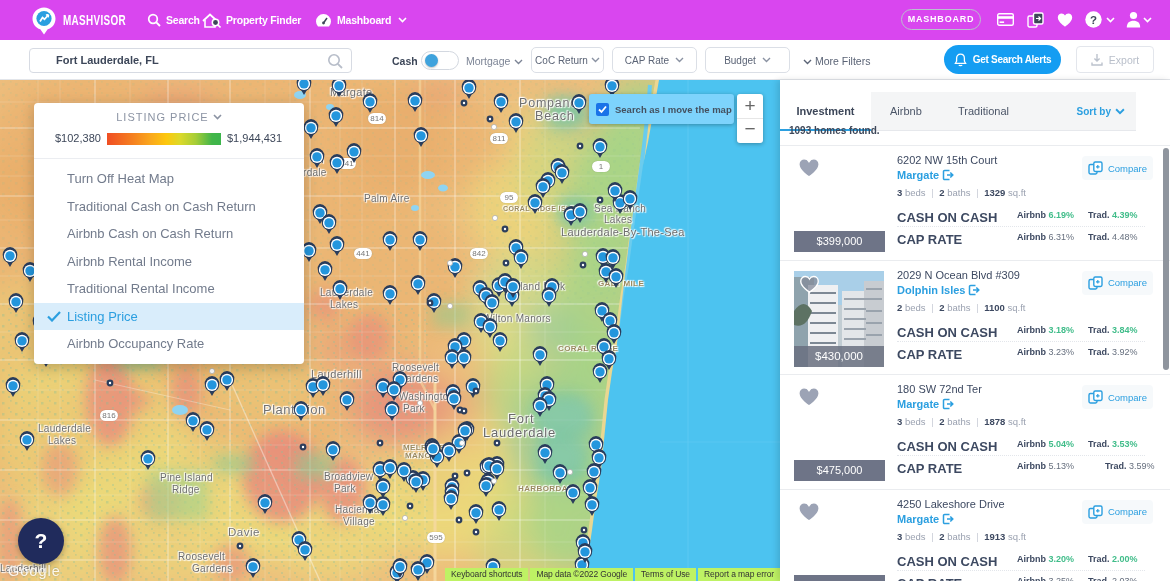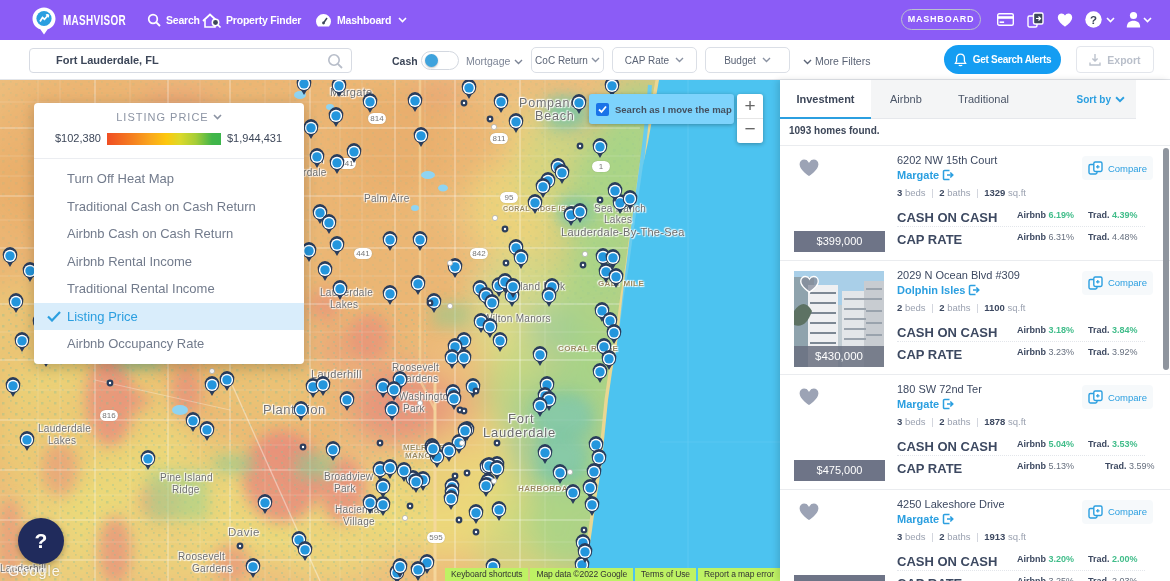--- a/index.html
+++ b/index.html
@@ -1,38 +1,38 @@
 <!DOCTYPE html>
 <html><head>
 <meta charset="utf-8">
 <style>
 * { margin:0; padding:0; box-sizing:border-box; }
 html,body { width:1170px; height:581px; overflow:hidden; font-family:"Liberation Sans",sans-serif; background:#fff; }
 #app { position:relative; width:1170px; height:581px; }
 .abs { position:absolute; }
 
 
-#nav { position:absolute; left:0; top:0; width:1170px; height:40px; background:#8b5cf6; }
+#nav { position:absolute; left:0; top:0; width:1170px; height:40px; background:#d946ef; }
 #logo { position:absolute; left:30px; top:6px; }
 #logotext { position:absolute; left:63px; top:11px; color:#fff; font-size:15.5px; font-weight:bold; letter-spacing:0.5px; transform:scaleX(0.64); transform-origin:left center; white-space:nowrap; }
 .navitem { position:absolute; top:0; height:40px; display:flex; align-items:center; color:#fff; font-size:10.5px; letter-spacing:-0.2px; font-weight:600; gap:5px; }
 #mashboardBtn { position:absolute; left:901px; top:9px; width:80px; height:21px; border:1px solid #b9c0cd; border-radius:11px; color:#fff; font-size:9px; letter-spacing:0.8px; text-align:center; line-height:19px; font-weight:600; }
 .navicon { position:absolute; top:11px; }
 
 
 #filters { position:absolute; left:0; top:40px; width:1170px; height:40px; background:#fff; border-bottom:1px solid #e2e5ea; }
 #searchbox { position:absolute; left:29px; top:8px; width:323px; height:25px; border:1px solid #d7dbe3; border-radius:4px; font-size:11px; font-weight:bold; color:#3d4759; padding-left:26px; line-height:23px; }
 #searchbox .mag { position:absolute; right:8px; top:4px; }
 .flabel { position:absolute; top:15px; font-size:10.5px; color:#3d4759; font-weight:bold; }
 .flabel2 { position:absolute; top:15px; font-size:10.5px; color:#7c8495; }
 .fselect { position:absolute; top:7px; height:26px; border:1px solid #dbdfe6; border-radius:5px; font-size:10px; color:#5b6476; display:flex; align-items:center; justify-content:center; gap:6px; background:#fff; white-space:nowrap; }
 #toggle { position:absolute; left:421px; top:11px; width:38px; height:19px; border:1px solid #d3d8e0; border-radius:10px; background:#fff; }
 #toggle .knob { position:absolute; left:3px; top:2px; width:13px; height:13px; border-radius:50%; background:#3fa3dd; box-shadow:0 1px 2px rgba(0,0,0,0.25); }
 #alertsBtn { position:absolute; left:944px; top:5px; width:117px; height:29px; background:#149df2; border-radius:15px; color:#fff; font-size:10px; letter-spacing:-0.3px; font-weight:bold; display:flex; align-items:center; justify-content:center; gap:6px; white-space:nowrap; }
-#exportBtn { position:absolute; left:1076px; top:6px; width:78px; height:27px; border:1px solid #e3e6ec; border-radius:4px; color:#b9bfca; font-size:10.5px; display:flex; align-items:center; justify-content:center; gap:6px;font-weight:bold; }
+#exportBtn { position:absolute; left:1076px; top:6px; width:78px; height:27px; border:1px solid #e3e6ec; border-radius:4px; color:#b9bfca; font-size:10.5px; display:flex; align-items:center; justify-content:center; gap:6px; }
 
 
 #map { position:absolute; left:0; top:80px; width:780px; height:501px; overflow:hidden; background:#edbe7d; }
 .maplabel { position:absolute; color:#6d6d6d; font-size:10px; letter-spacing:0.3px; text-shadow:0 0 2px #fff,0 0 2px #fff,1px 1px 1px #fff,-1px -1px 1px #fff; white-space:nowrap; }
 .maplabel.sm { font-size:8px; font-weight:bold; color:#9a8a60; letter-spacing:0.4px; }
 .shield { position:absolute; background:#fff; border-radius:6px; font-size:8px; color:#777; width:18px; height:11px; text-align:center; line-height:11px; box-shadow:0 0 1px rgba(0,0,0,0.3); }
 
 
 #hpanel { position:absolute; left:34px; top:23px; width:270px; height:261px; background:#fff; border-radius:4px; box-shadow:0 3px 14px rgba(0,0,0,0.22); }
 #hpanel .hdr { text-align:center; padding-top:8px; font-size:11px; letter-spacing:1px; color:#8b93a3; font-weight:400; }
@@ -53,21 +53,21 @@
 #zoomctl .z { height:24px; text-align:center; font-size:19px; color:#666; line-height:23px; font-weight:400; }
 #zoomctl .z + .z { border-top:1px solid #e6e6e6; }
 
 #helpbtn { position:absolute; left:18px; top:438px; width:46px; height:46px; border-radius:50%; background:#202b5c; color:#fff; font-size:21px; font-weight:bold; text-align:center; line-height:46px; box-shadow:0 2px 6px rgba(0,0,0,0.3); }
 #glogo { position:absolute; left:8px; top:483px; color:#fff; font-size:14.5px; font-weight:400; letter-spacing:1px; opacity:0.85; text-shadow:0 0 2px rgba(90,90,90,0.55); }
 #attrib { position:absolute; right:0; bottom:0; height:13px; display:flex; gap:2px; font-size:8.5px; letter-spacing:-0.1px; color:#333; }
 #attrib span { background:#bef264; padding:0 6px; line-height:13px; display:block; }
 
 
 #rp { position:absolute; left:780px; top:80px; width:390px; height:501px; background:#fff; box-shadow:-3px 0 6px rgba(0,0,0,0.12); }
-#tabbar { position:absolute; left:0; top:0; width:356px; height:39px; background:#f4f5f6; border-bottom:1px solid #e6e8ec; }
+#tabbar { position:absolute; left:0; top:12px; width:356px; height:39px; background:#f4f5f6; border-bottom:1px solid #e6e8ec; }
 #tab-inv { position:absolute; left:0; top:0; width:91px; height:39px; background:#fff; border-bottom:2.5px solid #2b9fe0; text-align:center; line-height:38px; font-size:11px; font-weight:bold; color:#3d4759; }
 .tab { position:absolute; top:0; height:39px; line-height:38px; font-size:11px; color:#4c5668; }
 #sortby { position:absolute; right:11px; top:0; height:39px; line-height:38px; font-size:10px; color:#2b9fe0; font-weight:600; display:flex; align-items:center; gap:4px; }
 #found { position:absolute; left:9px; top:45px; font-size:10px; font-weight:bold; color:#3d4759; }
 .card { position:absolute; left:0; width:390px; height:114.5px; border-top:1px solid #eaecef; background:#fff; }
 .heart { position:absolute; left:17px; top:11px; }
 .addr { position:absolute; left:117px; top:8px; font-size:11px; color:#3d4961; font-weight:400; }
 .town { position:absolute; left:117px; top:23px; font-size:11px; color:#2b9fe0; font-weight:bold; display:flex; gap:3px; align-items:center; }
 .beds { position:absolute; left:117px; top:41px; font-size:9.5px; color:#9aa1b0; }
 .beds b { color:#3d4961; }

